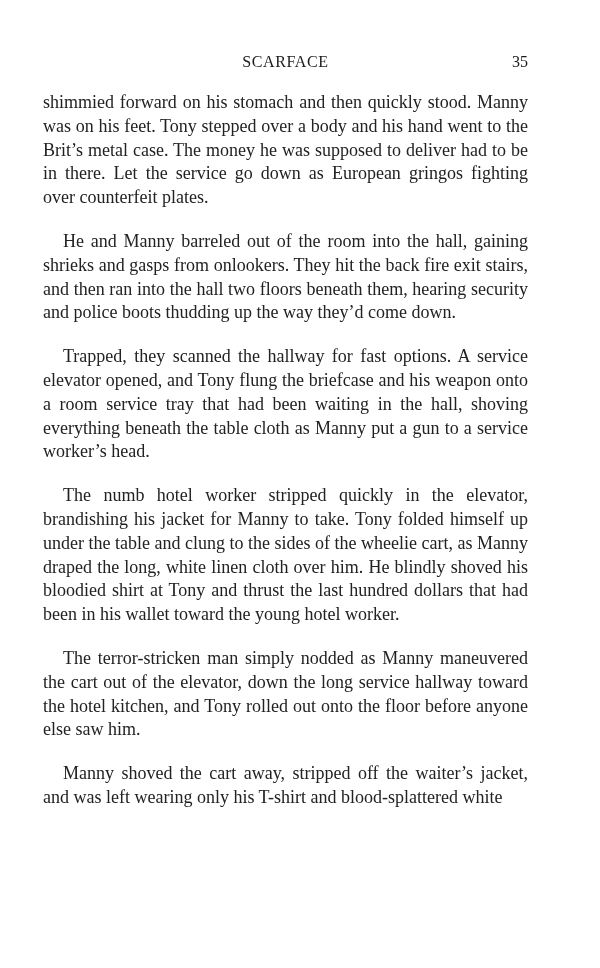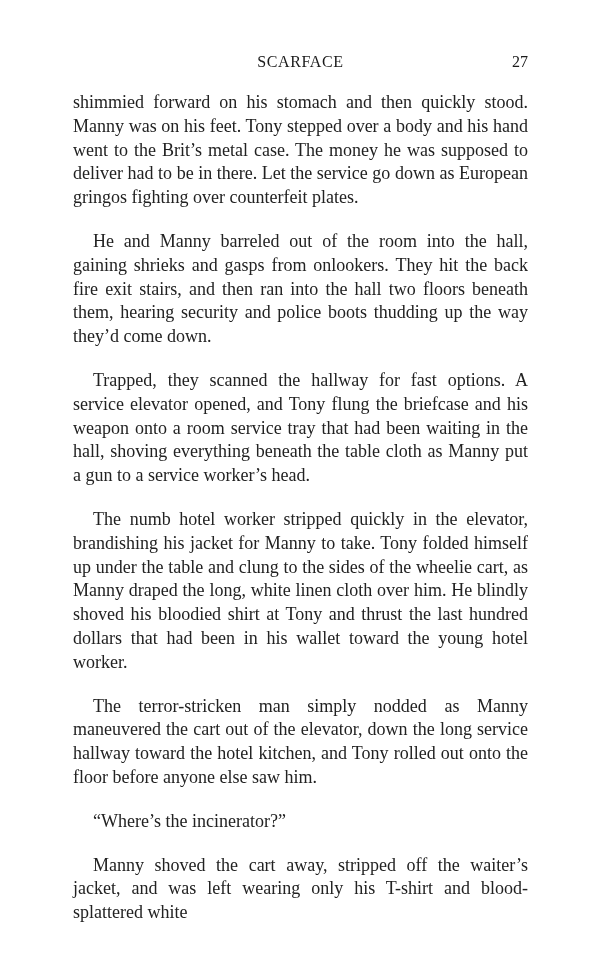--- a/index.html
+++ b/index.html
@@ -6,21 +6,21 @@
     margin: 0;
     padding: 0;
     background: #ffffff;
   }
   .page {
     position: relative;
     width: 600px;
     height: 968px;
     box-sizing: border-box;
     background: #ffffff;
-    padding: 52px 72px 0 73px;
+    padding: 52px 72px 0 43px;
     font-family: "Liberation Serif", serif;
     color: #1e1e1e;
     overflow: hidden;
   }
   .running-head {
     position: relative;
     height: 20px;
     line-height: 20px;
     text-align: center;
     font-size: 16px;
@@ -49,26 +49,25 @@
     margin-top: 20px;
   }
 </style>
 </head>
 <body>
 
 <div class="page">
 
   <header class="running-head">
     <span class="head-title">SCARFACE</span>
-    <span class="page-number">27</span>
+    <span class="page-number">35</span>
   </header>
 
   <main class="body-text">
     <p class="para">shimmied forward on his stomach and then quickly stood. Manny was on his feet. Tony stepped over a body and his hand went to the Brit’s metal case. The money he was supposed to deliver had to be in there. Let the service go down as European gringos fighting over counterfeit plates.</p>
     <p class="para indent">He and Manny barreled out of the room into the hall, gaining shrieks and gasps from onlookers. They hit the back fire exit stairs, and then ran into the hall two floors beneath them, hearing security and police boots thudding up the way they’d come down.</p>
     <p class="para indent">Trapped, they scanned the hallway for fast options. A service elevator opened, and Tony flung the briefcase and his weapon onto a room service tray that had been waiting in the hall, shoving everything beneath the table cloth as Manny put a gun to a service worker’s head.</p>
     <p class="para indent">The numb hotel worker stripped quickly in the elevator, brandishing his jacket for Manny to take. Tony folded himself up under the table and clung to the sides of the wheelie cart, as Manny draped the long, white linen cloth over him. He blindly shoved his bloodied shirt at Tony and thrust the last hundred dollars that had been in his wallet toward the young hotel worker.</p>
     <p class="para indent">The terror-stricken man simply nodded as Manny maneuvered the cart out of the elevator, down the long service hallway toward the hotel kitchen, and Tony rolled out onto the floor before anyone else saw him.</p>
-    <p class="para indent">“Where’s the incinerator?”</p>
     <p class="para indent">Manny shoved the cart away, stripped off the waiter’s jacket, and was left wearing only his T-shirt and blood-splattered white</p>
   </main>
 
 </div>
 
 </body></html>

